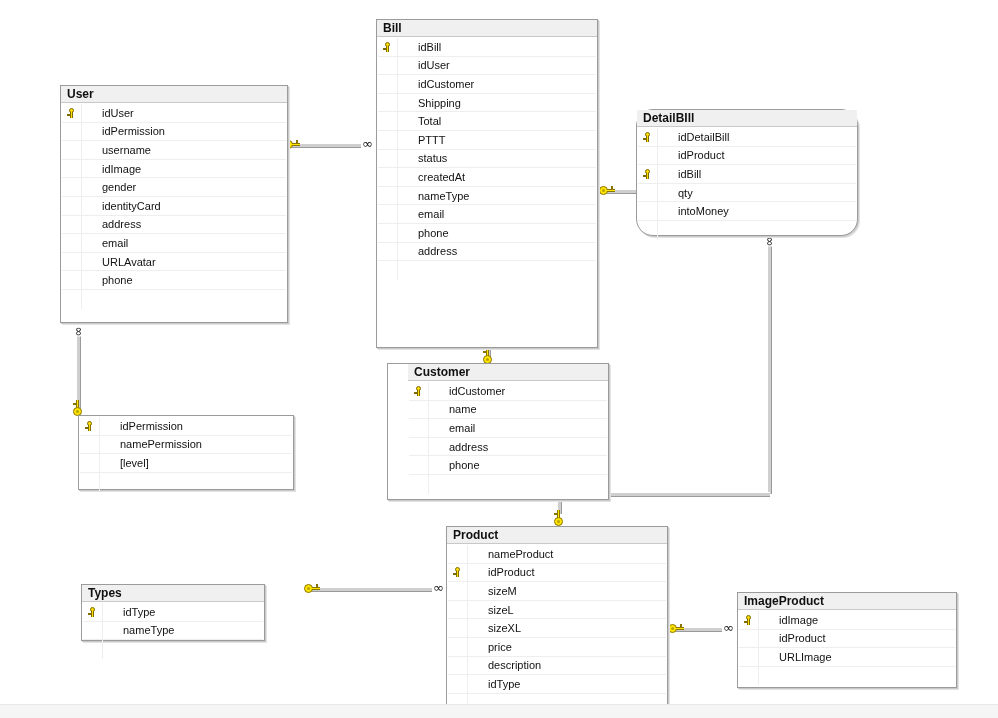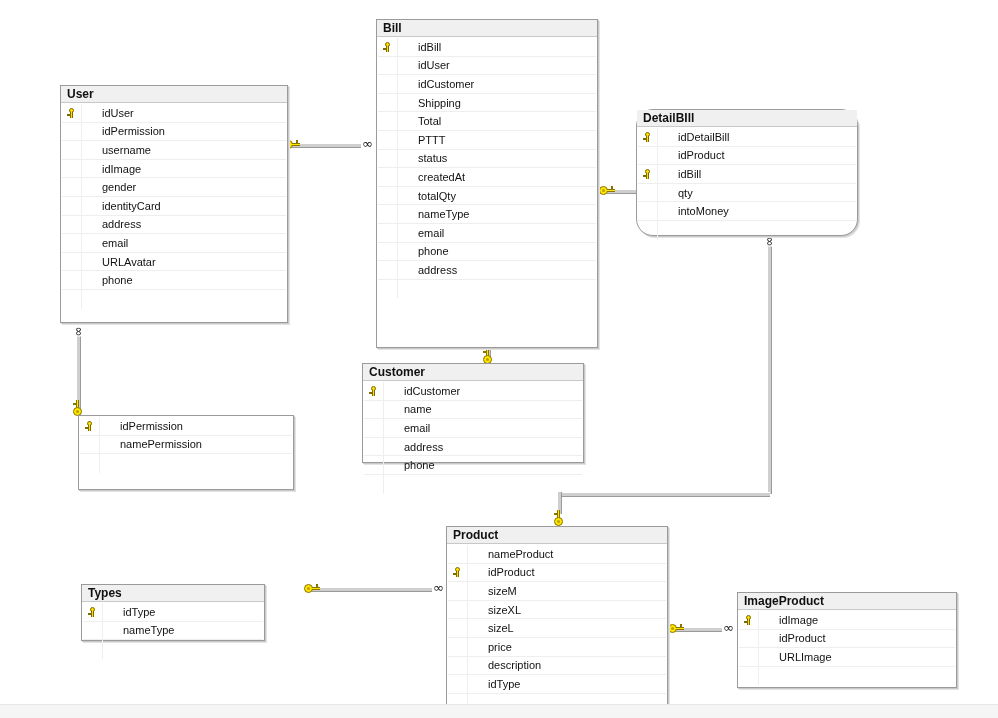--- a/index.html
+++ b/index.html
@@ -392,24 +392,20 @@
           <div class="field-row">
             <div class="field-keycell"></div>
             <div class="field-name">status</div>
           </div>
           <div class="field-row">
             <div class="field-keycell"></div>
             <div class="field-name">createdAt</div>
           </div>
           <div class="field-row">
             <div class="field-keycell"></div>
-            <div class="field-name">totalQty</div>
-          </div>
-          <div class="field-row">
-            <div class="field-keycell"></div>
             <div class="field-name">nameType</div>
           </div>
           <div class="field-row">
             <div class="field-keycell"></div>
             <div class="field-name">email</div>
           </div>
           <div class="field-row">
             <div class="field-keycell"></div>
             <div class="field-name">phone</div>
           </div>
@@ -471,26 +467,30 @@
                 <span class="pk-shaft"></span>
                 <span class="pk-tooth"></span>
               </span>
             </div>
             <div class="field-name">idPermission</div>
           </div>
           <div class="field-row">
             <div class="field-keycell"></div>
             <div class="field-name">namePermission</div>
           </div>
-          <div class="field-row filler-row">
-            <div class="field-keycell"></div>
-          </div>
-        </div>
-      </div>
-      <div class="table-box" style="left: 362px; top: 363px; width: 222px; height: 100px;">
+          <div class="field-row">
+            <div class="field-keycell"></div>
+            <div class="field-name">[level]</div>
+          </div>
+          <div class="field-row filler-row">
+            <div class="field-keycell"></div>
+          </div>
+        </div>
+      </div>
+      <div class="table-box" style="left: 387px; top: 363px; width: 222px; height: 137px; padding-left: 20px;">
         <div class="table-header">Customer</div>
         <div class="table-body">
           <div class="field-row">
             <div class="field-keycell">
               <span class="pk-icon">
                 <span class="pk-bow"></span>
                 <span class="pk-shaft"></span>
                 <span class="pk-tooth"></span>
               </span>
             </div>
@@ -533,25 +533,25 @@
               </span>
             </div>
             <div class="field-name">idProduct</div>
           </div>
           <div class="field-row">
             <div class="field-keycell"></div>
             <div class="field-name">sizeM</div>
           </div>
           <div class="field-row">
             <div class="field-keycell"></div>
+            <div class="field-name">sizeL</div>
+          </div>
+          <div class="field-row">
+            <div class="field-keycell"></div>
             <div class="field-name">sizeXL</div>
-          </div>
-          <div class="field-row">
-            <div class="field-keycell"></div>
-            <div class="field-name">sizeL</div>
           </div>
           <div class="field-row">
             <div class="field-keycell"></div>
             <div class="field-name">price</div>
           </div>
           <div class="field-row">
             <div class="field-keycell"></div>
             <div class="field-name">description</div>
           </div>
           <div class="field-row">

